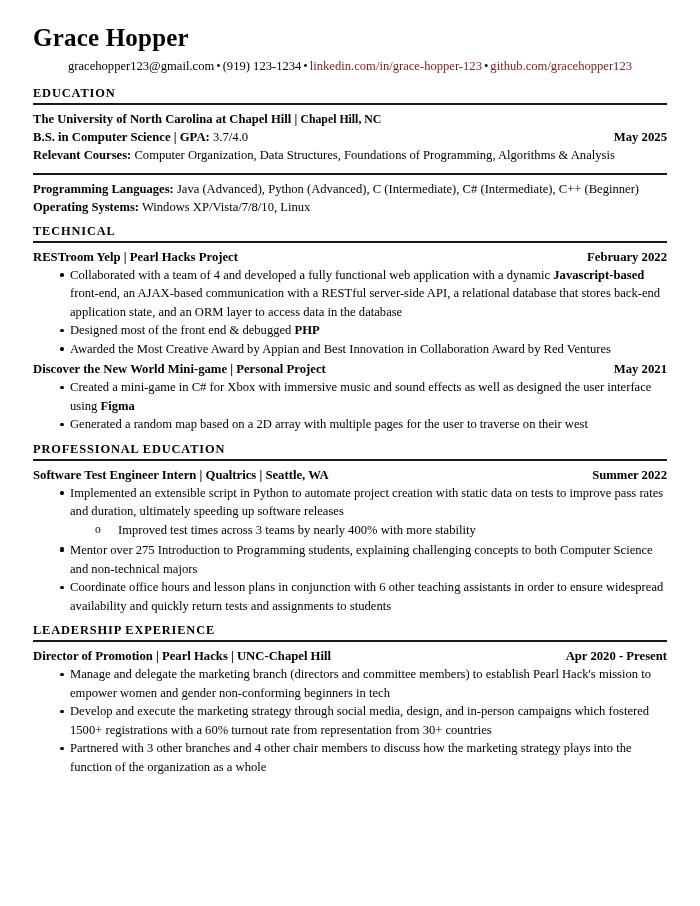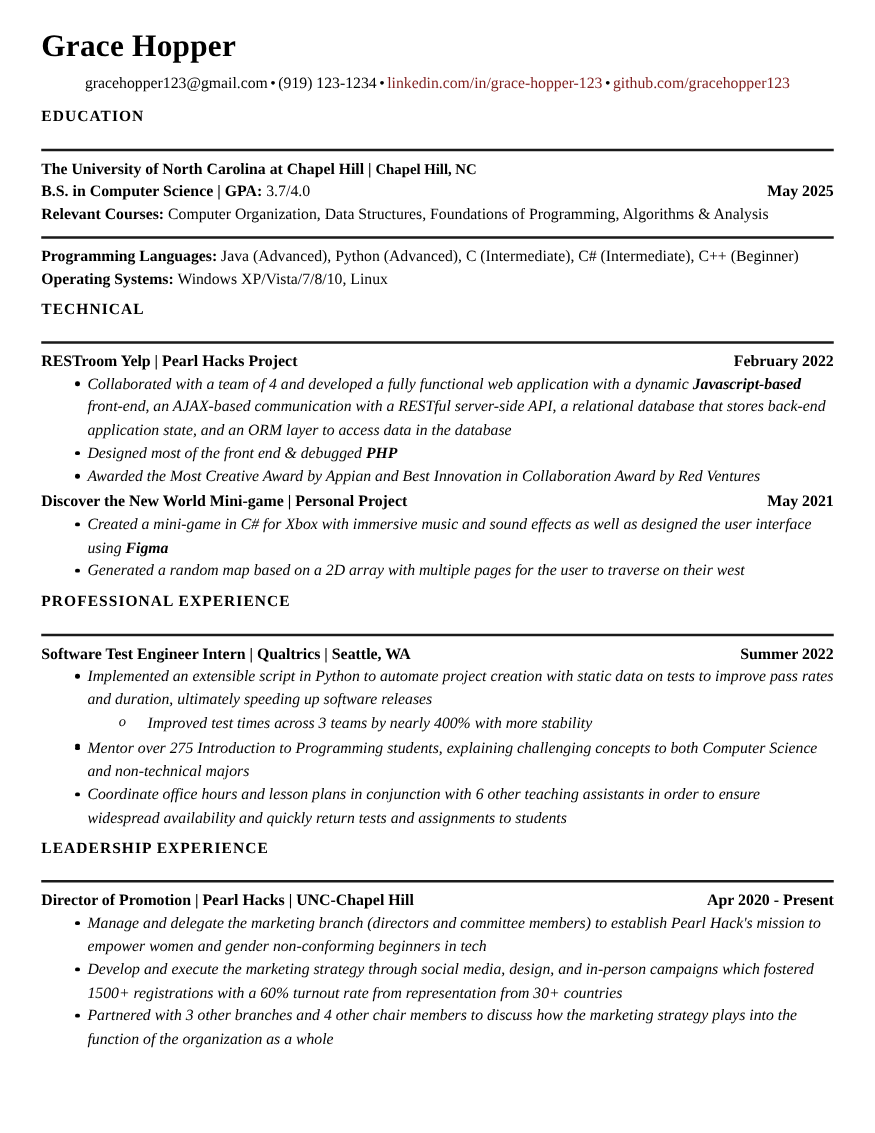--- a/index.html
+++ b/index.html
@@ -48,21 +48,21 @@
   }
 
   
   .section {
     margin-top: 8px;
   }
   .section-title {
     font-size: 12.4px;
     font-weight: bold;
     letter-spacing: 0.85px;
-    padding-bottom: 18px;
+    padding-bottom: 2px;
   }
   .rule {
     border-bottom: 2.2px solid #1a1a1a;
     margin-bottom: 5px;
   }
 
   
   .entry {
     margin-top: 2px;
   }
@@ -80,21 +80,20 @@
   .line {
     font-size: 12.6px;
     line-height: 1.44;
   }
   .line b { font-weight: bold; }
 
   ul.bullets {
     list-style: none;
     margin: 0;
     padding: 0;
-    font-style: italic;
   }
   ul.bullets > li {
     position: relative;
     padding-left: 37px;
     font-size: 12.6px;
     line-height: 1.47;
     margin: 0;
   }
   ul.bullets > li > .marker {
     position: absolute;
@@ -175,21 +174,21 @@
           </div>
           <ul class="bullets">
             <li><span class="marker"><span class="dot"></span></span><span>Created a mini-game in C# for Xbox with immersive music and sound effects as well as designed the user interface using <b>Figma</b></span></li>
             <li><span class="marker"><span class="dot"></span></span><span>Generated a random map based on a 2D array with multiple pages for the user to traverse on their west</span></li>
           </ul>
         </div>
       </div>
   </div>
 
   <div class="section">
-    <div class="section-title">PROFESSIONAL EXPERIENCE</div>
+    <div class="section-title">PROFESSIONAL EDUCATION</div>
     <div class="rule"></div>
     <div>
         <div class="entry">
           <div class="entry-head">
             <div class="left">Software Test Engineer Intern | Qualtrics | Seattle, WA</div>
             <div class="right">Summer 2022</div>
           </div>
           <ul class="bullets">
             <li><span class="marker"><span class="dot"></span></span><span>Implemented an extensible script in Python to automate project creation with static data on tests to improve pass rates and duration, ultimately speeding up software releases</span></li>
             <li class="sub"><span class="marker">o</span><span>Improved test times across 3 teams by nearly 400% with more stability</span></li>

